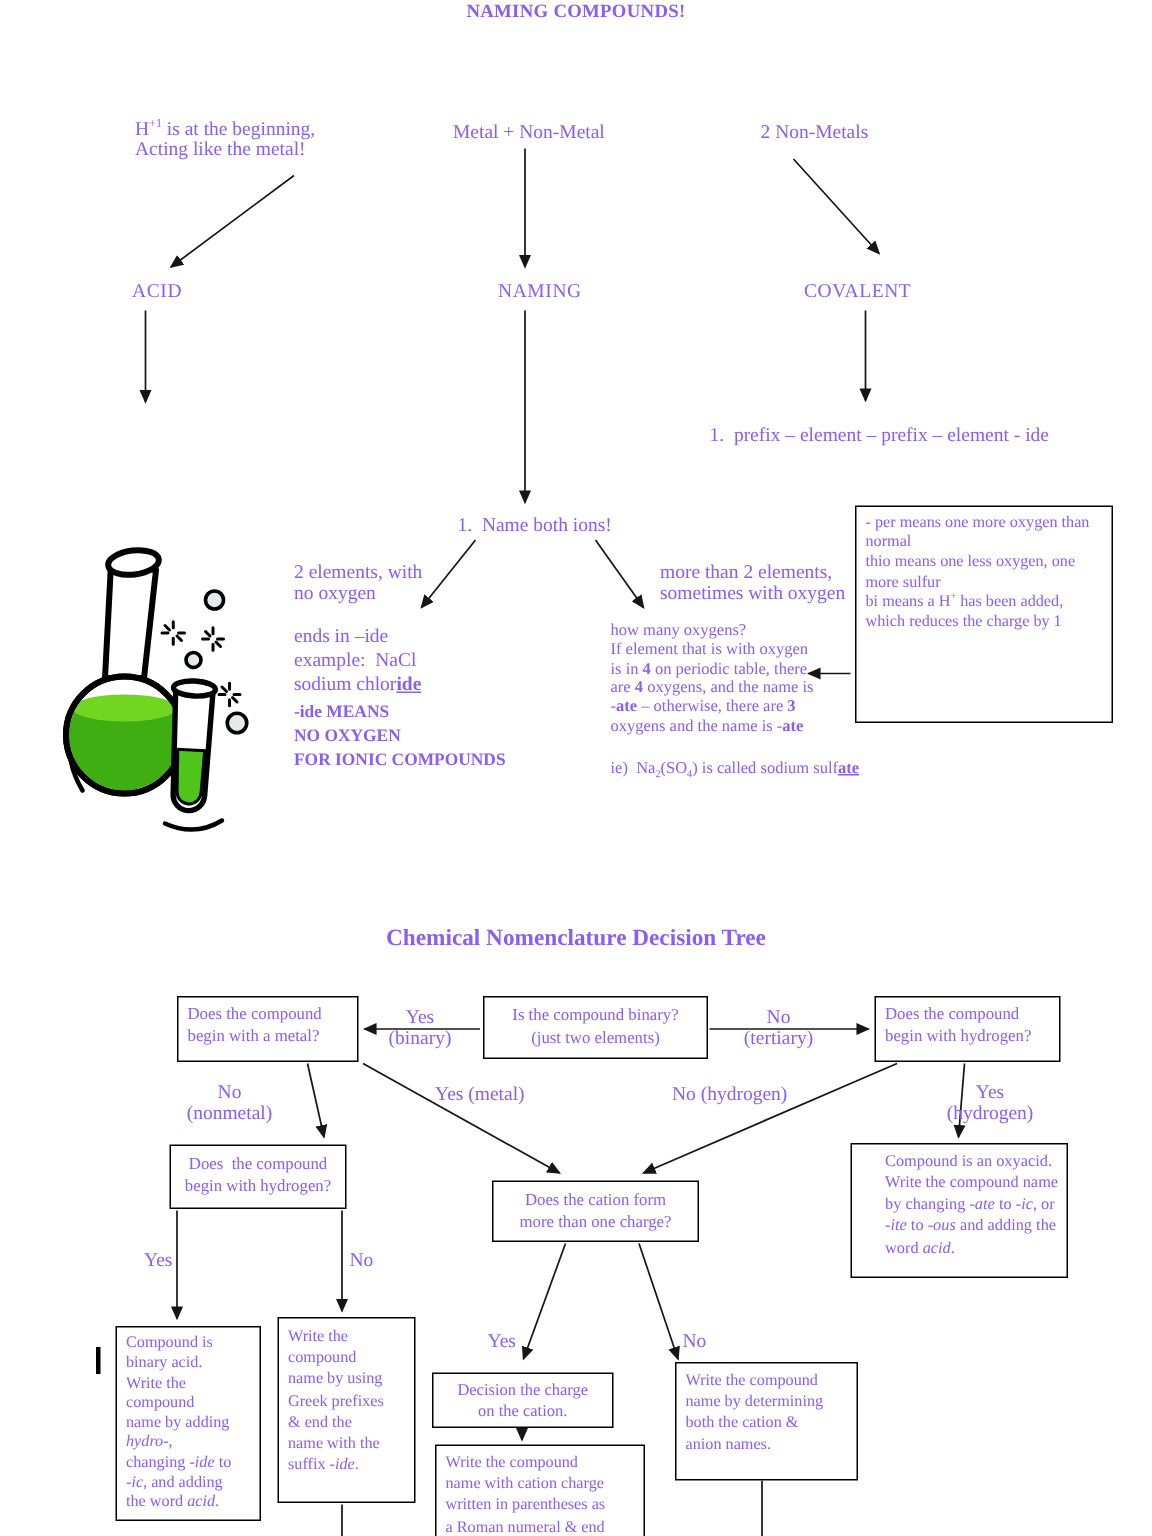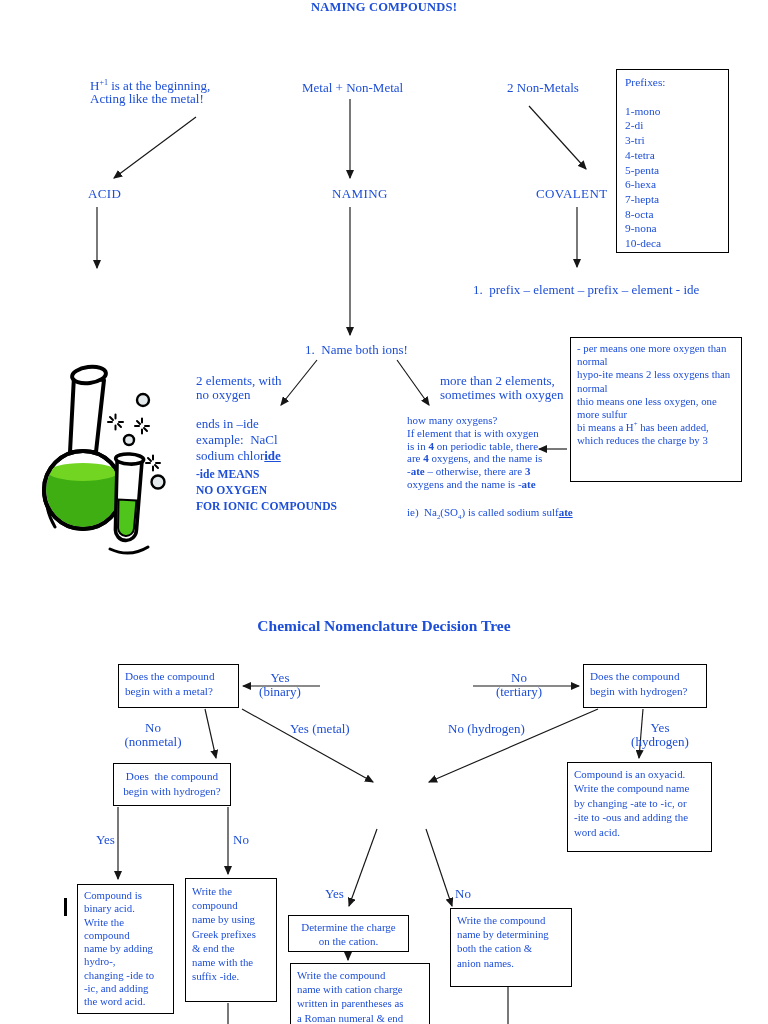--- a/index.html
+++ b/index.html
@@ -1,29 +1,29 @@
 <!DOCTYPE html>
 <html style="--ink: #161616; --page-bg: #ffffff; --flask-liquid-top: #72d522; --flask-liquid-body: #3fae12; --tube-liquid: #4fc41a; --bubble-fill: #e4eaec;"><head>
 <meta charset="utf-8">
 <style>
   *{box-sizing:border-box;margin:0;padding:0}
   html,body{width:768px;height:1024px}
   .page{position:relative;width:768px;height:1024px;background:var(--page-bg,#fff);
-        font-family:"Liberation Serif",serif;color:#1d4ed8;overflow:hidden}
+        font-family:"Liberation Serif",serif;color:#8b5cf6;overflow:hidden}
   .abs{position:absolute}
   .ln{white-space:pre}
   .wrap{white-space:normal}
   .ctr{text-align:center}
   .bold{font-weight:bold}
   .t{font-size:13px;line-height:13.4px}
   .box{border:1.5px solid #000;background:#fff}
   .ind{padding-left:58px}
   .rt-b{font-weight:bold}
   .rt-u{text-decoration:underline}
-  .rt-i{}
+  .rt-i{font-style:italic}
   .rt-p{vertical-align:super;font-size:0.62em;line-height:0}
   .rt-q{vertical-align:sub;font-size:0.62em;line-height:0}
 </style>
 </head>
 <body>
 
 <div class="page">
 
   <svg class="abs" style="left:0;top:0" width="768" height="1024" viewBox="0 0 768 1024">
     <defs>
@@ -61,34 +61,20 @@
 
   <div class="abs t" style="left:90px;top:79px;line-height:13px">
     <div class="ln"><span>H</span><span class="rt-p">+1</span><span> is at the beginning,</span></div>
     <div class="ln"><span>Acting like the metal!</span></div>
   </div>
 
   <div class="abs t ln" style="left:302px;top:81px">Metal + Non-Metal</div>
 
   <div class="abs t ln" style="left:507px;top:81px">2 Non-Metals</div>
 
-  <div class="abs box" style="left:616px;top:69px;width:113px;height:184px;padding:5px 4px 0 8px;font-size:11.4px;line-height:14.7px;border-width:1.8px">
-    <div class="ln">Prefixes:</div>
-    <div style="height:14px"></div>
-    <div class="ln">1-mono</div>
-    <div class="ln">2-di</div>
-    <div class="ln">3-tri</div>
-    <div class="ln">4-tetra</div>
-    <div class="ln">5-penta</div>
-    <div class="ln">6-hexa</div>
-    <div class="ln">7-hepta</div>
-    <div class="ln">8-octa</div>
-    <div class="ln">9-nona</div>
-    <div class="ln">10-deca</div>
-  </div>
 
   <div class="abs t ln" style="left:88px;top:187px;letter-spacing:.4px">ACID</div>
   <div class="abs t ln" style="left:332px;top:187px;letter-spacing:.4px">NAMING</div>
   <div class="abs t ln" style="left:536px;top:187px;letter-spacing:.4px">COVALENT</div>
 
 
   <div class="abs t ln" style="left:473px;top:283px">1.  prefix – element – prefix – element - ide</div>
 
   <div class="abs t ln" style="left:305px;top:343px">1.  Name both ions!</div>
 
@@ -120,23 +106,22 @@
     <div class="ln"><span>is in </span><span class="rt-b">4</span><span> on periodic table, there</span></div>
     <div class="ln"><span>are </span><span class="rt-b">4</span><span> oxygens, and the name is</span></div>
     <div class="ln"><span>-</span><span class="rt-b">ate</span><span> – otherwise, there are </span><span class="rt-b">3</span></div>
     <div class="ln"><span>oxygens and the name is -</span><span class="rt-b">ate</span></div>
   </div>
 
   <div class="abs ln" style="left:407px;top:506px;font-size:11px"><span>ie)  Na</span><span class="rt-q">2</span><span>(SO</span><span class="rt-q">4</span><span>) is called sodium sulf</span><span class="rt-b rt-u">ate</span></div>
 
   <div class="abs box" style="left:570px;top:337px;width:172px;height:145px;padding:4px 5px 0 6px;font-size:10.8px;line-height:13.2px;border-width:1.6px">
     <div class="wrap"><span>- per means one more oxygen than normal</span></div>
-    <div class="wrap"><span>hypo-ite means 2 less oxygens than normal</span></div>
     <div class="wrap"><span>thio means one less oxygen, one more sulfur</span></div>
-    <div class="wrap"><span>bi means a H</span><span class="rt-p">+</span><span> has been added, which reduces the charge by 3</span></div>
+    <div class="wrap"><span>bi means a H</span><span class="rt-p">+</span><span> has been added, which reduces the charge by 1</span></div>
   </div>
 
   <svg class="abs" style="left:30px;top:360px" width="160" height="200" viewBox="0 0 160 200">
     <defs>
         <clipPath id="bodyclip">
           <circle cx="53" cy="130" r="37"></circle>
         </clipPath>
       </defs>
     <g stroke="#000" stroke-width="3" fill="none" stroke-linecap="round">
       <path d="M20 112 Q10 142 25 167"></path>
@@ -169,20 +154,24 @@
     </g>
   </svg>
 
   <div class="abs ctr bold" style="left:0;right:0;top:617px;font-size:15.5px">Chemical Nomenclature Decision Tree</div>
 
   <div class="abs box" style="left:118px;top:664px;width:121px;height:44px;padding:4px 0 0 6px;font-size:11.2px;line-height:14.8px">
     <div class="ln">Does the compound</div>
     <div class="ln">begin with a metal?</div>
   </div>
 
+  <div class="abs box ctr" style="left:322px;top:664px;width:150px;height:42px;padding-top:5px;font-size:11.2px;line-height:14.8px">
+    <div class="ln">Is the compound binary?</div>
+    <div class="ln">(just two elements)</div>
+  </div>
 
   <div class="abs box" style="left:583px;top:664px;width:124px;height:44px;padding:4px 0 0 6px;font-size:11.2px;line-height:14.8px">
     <div class="ln">Does the compound</div>
     <div class="ln">begin with hydrogen?</div>
   </div>
 
   <div class="abs ctr t" style="left:252px;top:671px;width:56px;line-height:14px">
     <div class="ln">Yes</div>
     <div class="ln">(binary)</div>
   </div>
@@ -204,22 +193,26 @@
   <div class="abs ctr t" style="left:624px;top:721px;width:72px;line-height:14px">
     <div class="ln">Yes</div>
     <div class="ln">(hydrogen)</div>
   </div>
 
   <div class="abs box ctr" style="left:113px;top:763px;width:118px;height:43px;padding-top:5px;font-size:11.2px;line-height:14.8px">
     <div class="ln">Does  the compound</div>
     <div class="ln">begin with hydrogen?</div>
   </div>
 
-
-  <div class="abs box" style="left:567px;top:762px;width:145px;height:90px;padding:4px 0 0 6px;font-size:10.9px;line-height:14.4px">
+  <div class="abs box ctr" style="left:328px;top:787px;width:138px;height:41px;padding-top:5px;font-size:11.2px;line-height:14.8px">
+    <div class="ln">Does the cation form</div>
+    <div class="ln">more than one charge?</div>
+  </div>
+
+  <div class="abs box" style="left:567px;top:762px;width:145px;height:90px;padding:4px 0 0 22px;font-size:10.9px;line-height:14.4px">
     <div class="ln">Compound is an oxyacid.</div>
     <div class="ln">Write the compound name</div>
     <div class="ln"><span>by changing </span><span class="rt-i">-ate</span><span> to </span><span class="rt-i">-ic</span><span>, or</span></div>
     <div class="ln"><span class="rt-i">-ite</span><span> to </span><span class="rt-i">-ous</span><span> and adding the</span></div>
     <div class="ln"><span>word </span><span class="rt-i">acid</span><span>.</span></div>
   </div>
 
   <div class="abs t ln" style="left:96px;top:833px">Yes</div>
   <div class="abs t ln" style="left:233px;top:833px">No</div>
 
@@ -244,21 +237,21 @@
     <div class="ln">Greek prefixes</div>
     <div class="ln">&amp; end the</div>
     <div class="ln">name with the</div>
     <div class="ln"><span>suffix </span><span class="rt-i">-ide</span><span>.</span></div>
   </div>
 
   <div class="abs t ln" style="left:325px;top:887px">Yes</div>
   <div class="abs t ln" style="left:455px;top:887px">No</div>
 
   <div class="abs box ctr" style="left:288px;top:915px;width:121px;height:37px;padding-top:4px;font-size:11px;line-height:14px">
-    <div class="ln">Determine the charge</div>
+    <div class="ln">Decision the charge</div>
     <div class="ln">on the cation.</div>
   </div>
 
   <div class="abs box" style="left:290px;top:963px;width:140px;height:70px;padding:4px 0 0 6px;font-size:10.8px;line-height:14.2px">
     <div class="ln">Write the compound</div>
     <div class="ln">name with cation charge</div>
     <div class="ln">written in parentheses as</div>
     <div class="ln">a Roman numeral &amp; end</div>
   </div>
 

